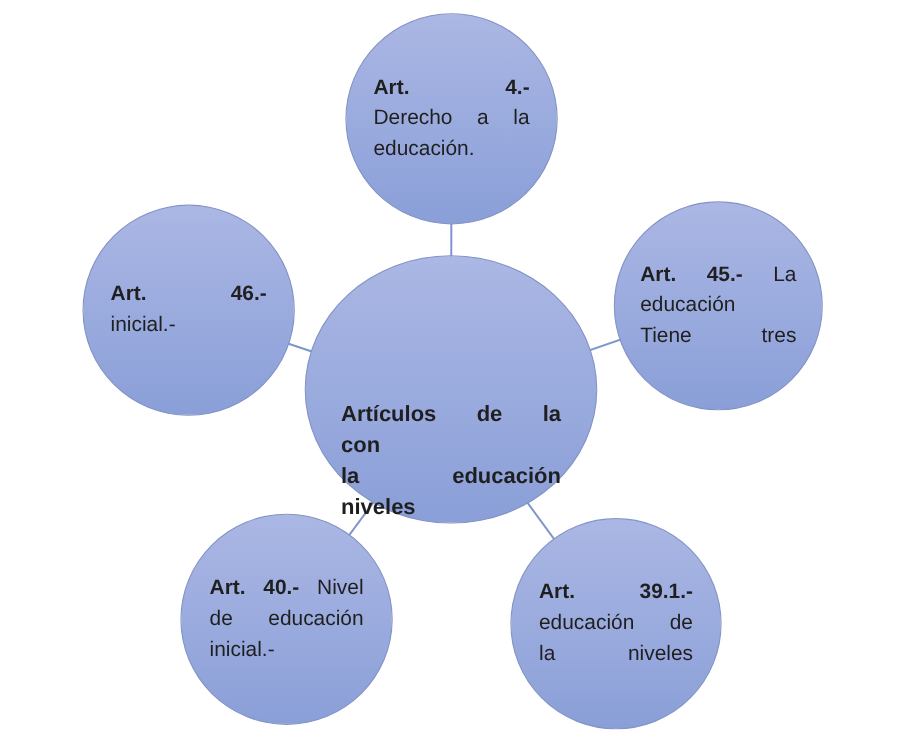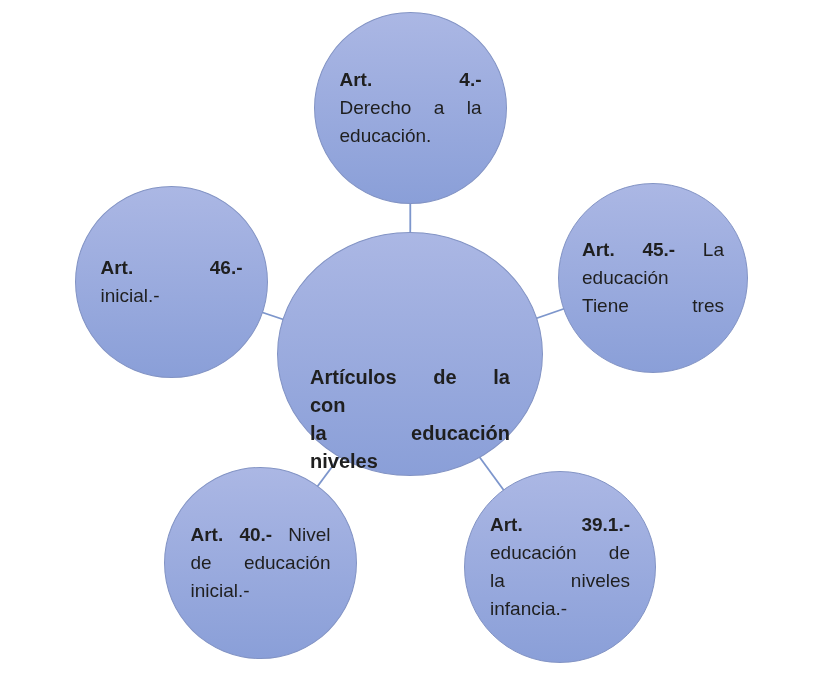--- a/index.html
+++ b/index.html
@@ -70,21 +70,20 @@
           <div class="line j"><span class="b">Art.</span><span class="b">45.-</span><span>La</span></div>
           <div class="line s"><span>educación</span></div>
           <div class="line j"><span>Tiene</span><span>tres</span></div>
         </div>
       </div>
       <div class="node sat" style="left: 464px; top: 471px; width: 192px; height: 192px; background: linear-gradient(rgb(171, 183, 228), rgb(138, 159, 216)); border: 1.5px solid rgb(130, 147, 196);">
         <div class="textblock" style="width: 140px; color: rgb(31, 31, 31);">
           <div class="line j"><span class="b">Art.</span><span class="b">39.1.-</span></div>
           <div class="line j"><span>educación</span><span>de</span></div>
           <div class="line j"><span>la</span><span>niveles</span></div>
-          <div class="line s"><span>infancia.-</span></div>
         </div>
       </div>
       <div class="node sat" style="left: 164px; top: 467px; width: 193px; height: 192px; background: linear-gradient(rgb(171, 183, 228), rgb(138, 159, 216)); border: 1.5px solid rgb(130, 147, 196);">
         <div class="textblock" style="width: 140px; color: rgb(31, 31, 31);">
           <div class="line j"><span class="b">Art.</span><span class="b">40.-</span><span>Nivel</span></div>
           <div class="line j"><span>de</span><span>educación</span></div>
           <div class="line s"><span>inicial.-</span></div>
         </div>
       </div>
       <div class="node sat" style="left: 75px; top: 186px; width: 193px; height: 192px; background: linear-gradient(rgb(171, 183, 228), rgb(138, 159, 216)); border: 1.5px solid rgb(130, 147, 196);">

